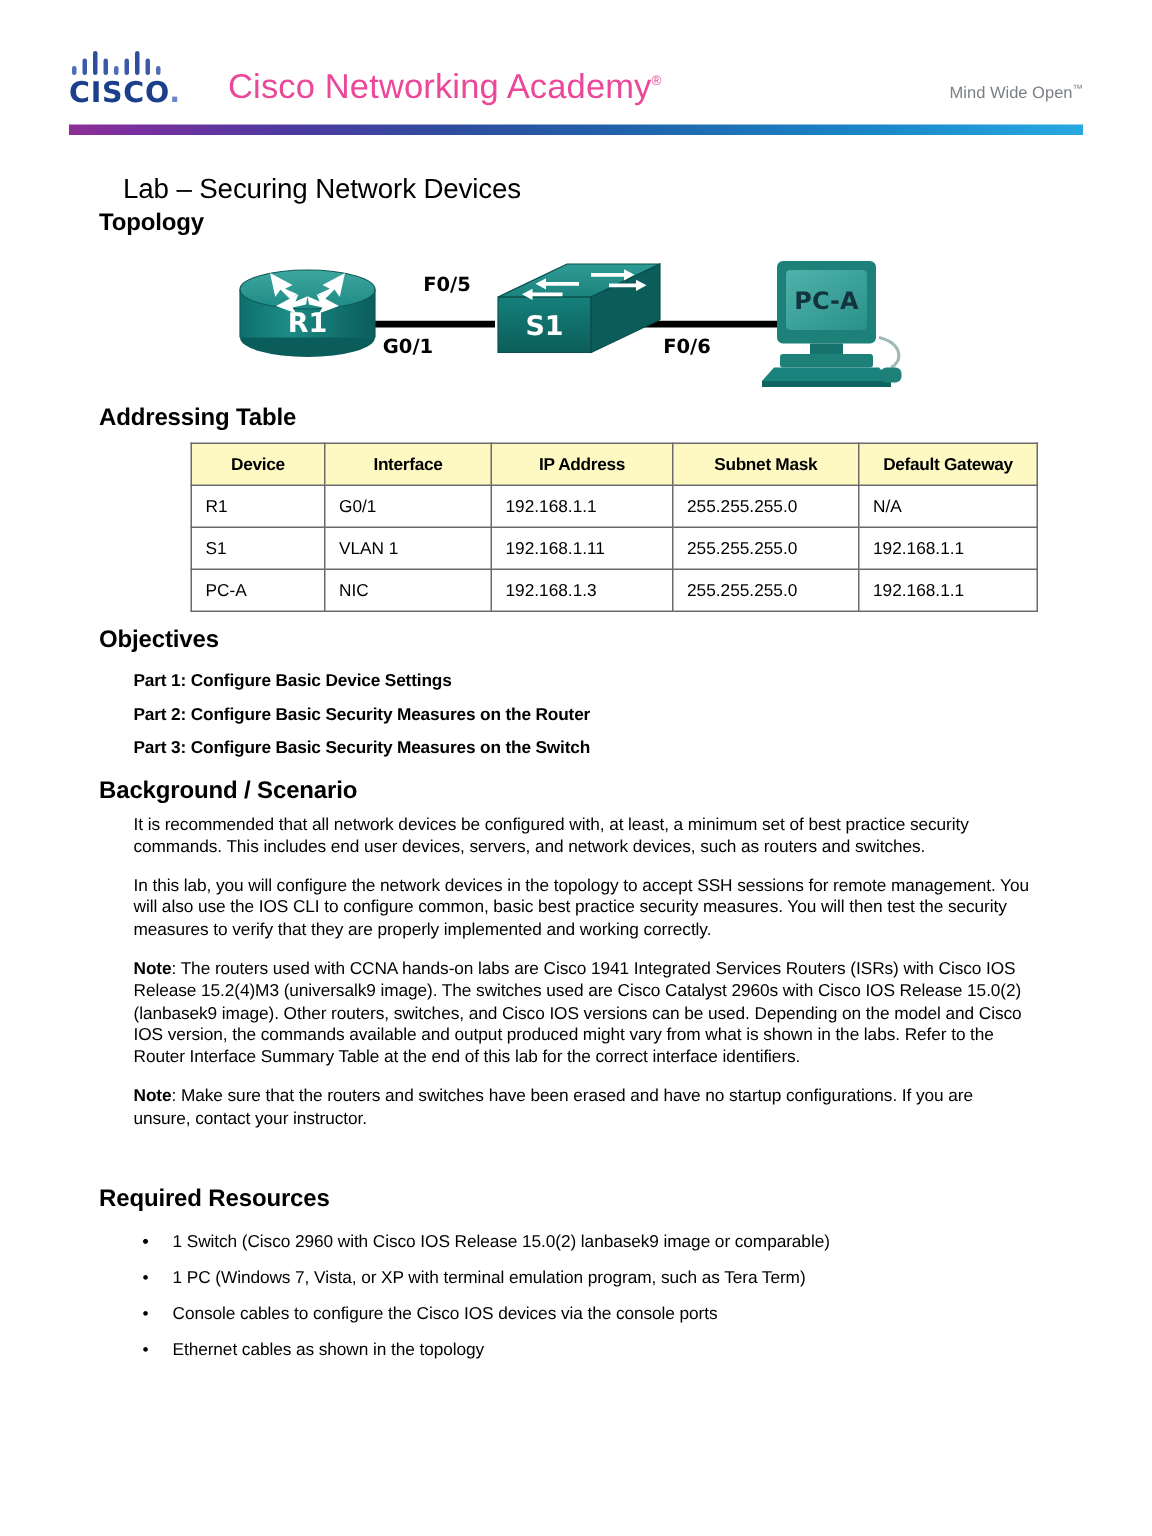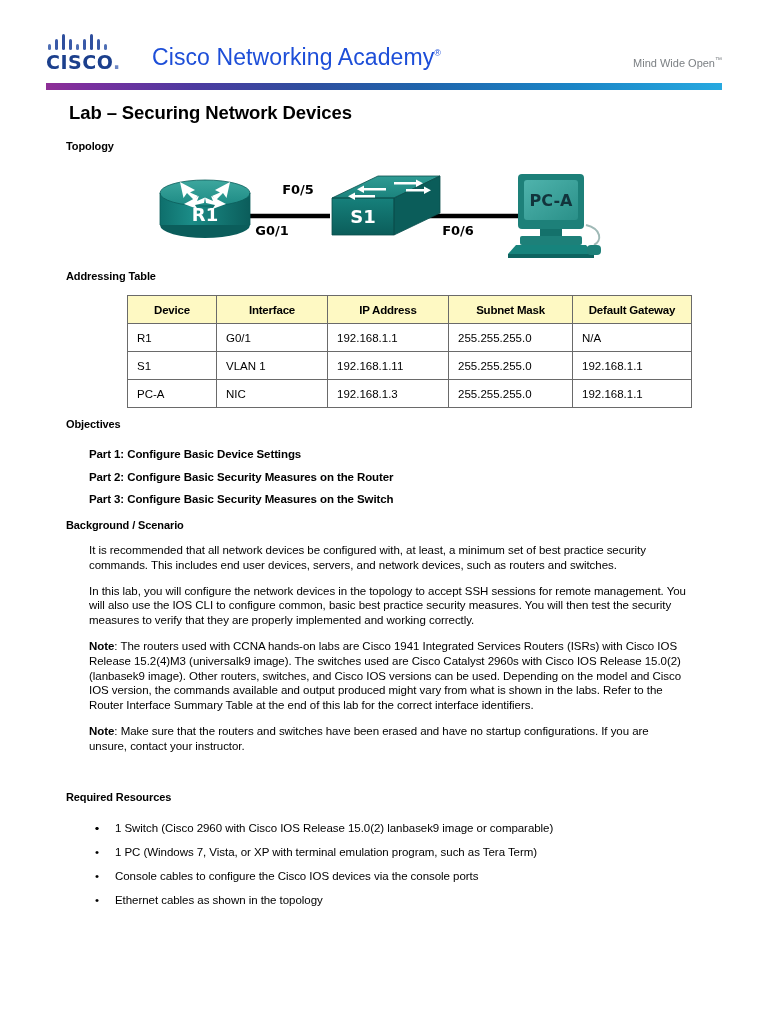--- a/index.html
+++ b/index.html
@@ -71,21 +71,21 @@
     line-height: 1;
   }
   .cisco-word .dot { color: #6c86c4; }
 
   .academy-title {
     position: absolute;
     left: 106px;
     top: 14px;
     font-size: 23px;
     font-weight: normal;
-    color: #1d4ed8;
+    color: #ec4899;
     letter-spacing: 0.1px;
     white-space: nowrap;
   }
   .academy-title sup {
     font-size: 9px;
     vertical-align: super;
   }
   .tagline {
     position: absolute;
     right: 0;
@@ -110,31 +110,31 @@
     position: absolute;
     left: 0;
     top: 0;
     width: 768px;
   }
 
   h1.doc-title {
     position: absolute;
     left: 66px;
     top: 99px;
-    margin: 3px;
+    margin: 16px;
     font-size: 18.5px;
-    font-weight: bold;
+    font-weight: normal;
     letter-spacing: -0.1px;
   }
 
   h2.sect {
     position: absolute;
     left: 66px;
     margin: 0;
-    font-size: 11px;
+    font-size: 16px;
     font-weight: bold;
     letter-spacing: -0.1px;
   }
   h2.topology-h { top: 140px; }
   h2.addressing-h { top: 270px; }
   h2.objectives-h { top: 418px; }
   h2.background-h { top: 519px; }
   h2.resources-h  { top: 791px; }
 
   

